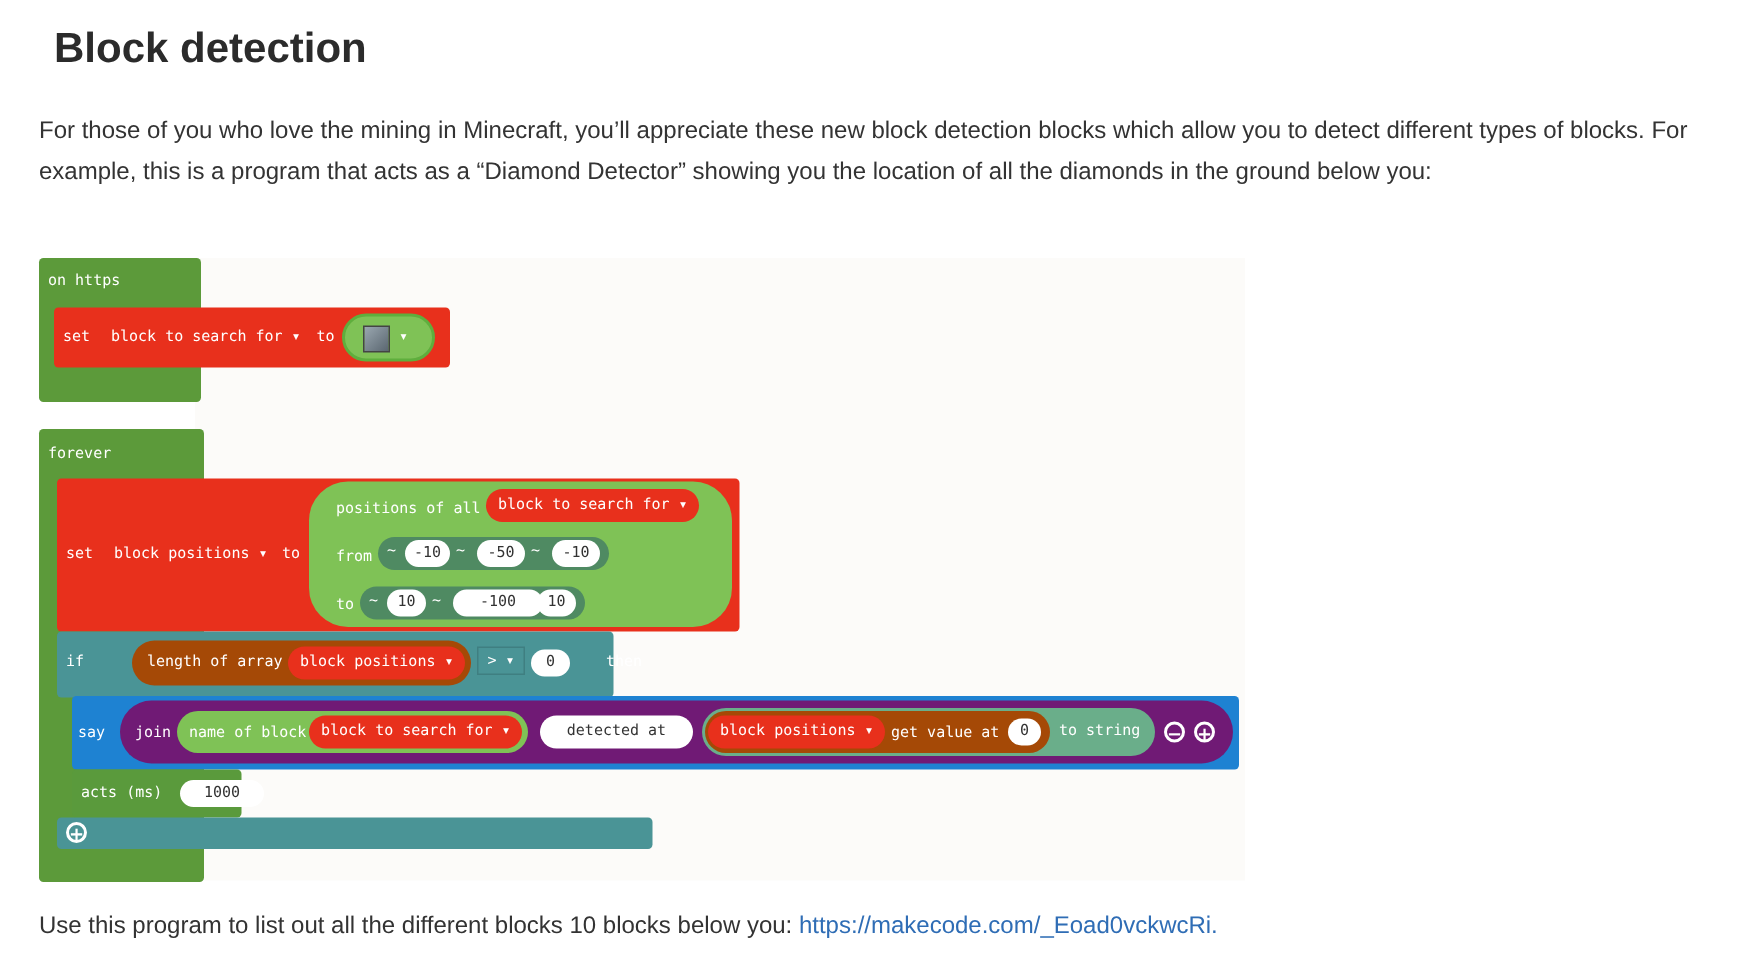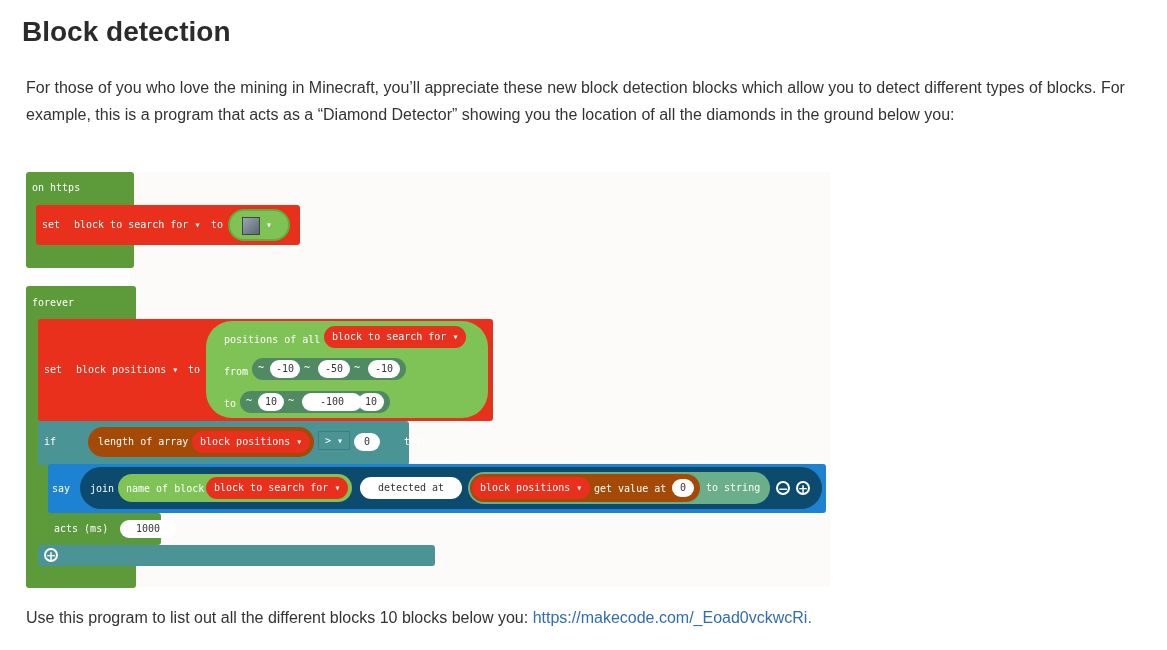--- a/index.html
+++ b/index.html
@@ -1,26 +1,26 @@
 <!DOCTYPE html>
 <html><head>
 <meta charset="utf-8">
 <style>
   html, body { margin: 0; padding: 0; background: #ffffff; }
   body { width: 1167px; height: 650px; position: relative; overflow: hidden; font-family: "Liberation Sans", sans-serif; color: #333; }
-  h1 { position: absolute; left: 22px; top: 16px; margin: 0; font-size: 28px; font-weight: bold; color: #2b2b2b; font-family: "Liberation Sans", sans-serif; }
+  h1 { position: absolute; left: 36px; top: 16px; margin: 0; font-size: 28px; font-weight: bold; color: #2b2b2b; font-family: "Liberation Sans", sans-serif; }
   .para { position: absolute; left: 26px; width: 1120px; font-size: 16px; line-height: 27px; color: #333; margin: 0; }
   .para a { color: #2f6db5; text-decoration: none; }
   .canvas { position: absolute; left: 130px; top: 172px; width: 700px; height: 415px; background: #fcfbf9; }
   .blk { position: absolute; font-family: "DejaVu Sans Mono", monospace; font-size: 10px; color: #fff; box-sizing: border-box; }
   .lbl { position: absolute; font-family: "DejaVu Sans Mono", monospace; font-size: 10px; color: #fff; white-space: nowrap; }
   .green { background: #5c9a3a; }
   .red { background: #e8301c; }
   .teal { background: #4a9496; }
-  .orange { background: #0c4a6e; }
+  .orange { background: #701a75; }
   .blue { background: #1e82d2; }
   .lgreen { background: #7fc256; }
   .brown { background: #a54906; }
   .mgreen { background: #4f8a62; }
   .pill { position: absolute; border-radius: 12px; height: 22px; box-sizing: border-box; }
   .num { position: absolute; background: #fff; color: #333; border-radius: 10px; height: 18px; line-height: 18px; text-align: center; font-family: "DejaVu Sans Mono", monospace; font-size: 10px; }
   .var { position: absolute; border-radius: 12px; height: 22px; line-height: 22px; padding: 0 8px; color: #fff; font-family: "DejaVu Sans Mono", monospace; font-size: 10px; white-space: nowrap; box-sizing: border-box; }
   .circle-btn { position: absolute; width: 14px; height: 14px; border: 2px solid #fff; border-radius: 50%; color: #fff; font-size: 12px; line-height: 13px; text-align: center; font-weight: bold; box-sizing: border-box; font-family: "DejaVu Sans", sans-serif; }
 </style>
 </head>

